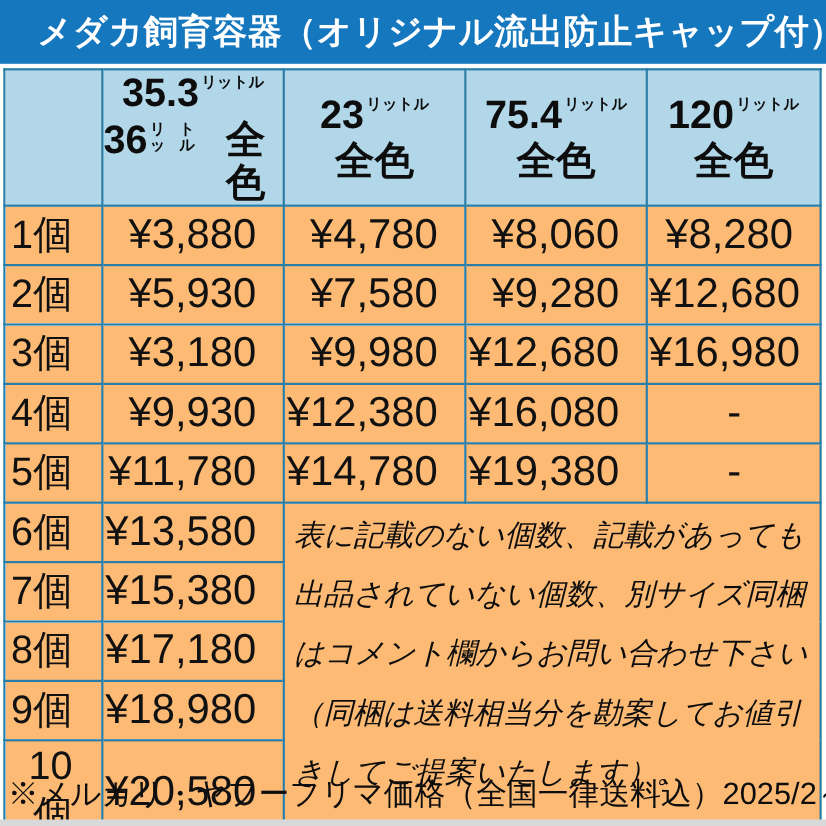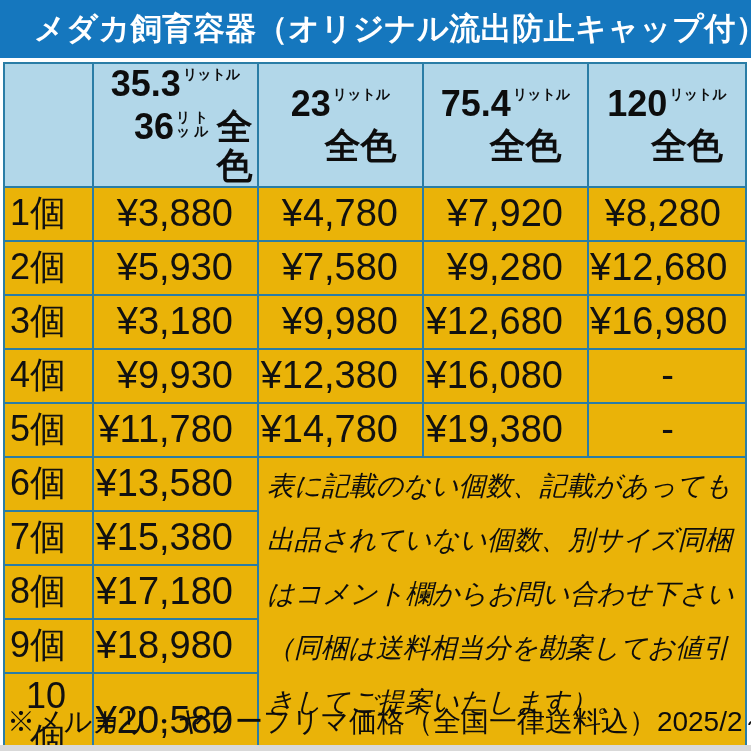--- a/index.html
+++ b/index.html
@@ -54,33 +54,33 @@
   thead tr { height: 110px; }
   tbody tr { height: 54px; }
   th {
     background: #b2d7e9;
     font-weight: bold;
     text-align: center;
     vertical-align: middle;
     padding: 0;
   }
   td {
-    background: #eab308;
+    background: #fdba74;
     vertical-align: middle;
     font-size: 38px;
   }
   .h-line {
     display: flex;
     justify-content: center;
     align-items: flex-start;
     line-height: 1.1;
     font-size: 36px;
     color: #0d0d0d;
   }
-  .h-line + .h-line { margin-top: 3px; padding-left: 40px; }
+  .h-line + .h-line { margin-top: 3px; }
   .unit {
     display: inline-flex;
     flex-direction: row;
     align-items: flex-start;
     font-size: 14px;
     line-height: 1.05;
     font-weight: bold;
     margin-left: 2px;
     margin-top: 3px;
     text-align: left;
@@ -205,21 +205,21 @@
               <span>全色</span>
             </div>
           </th>
         </tr>
       </thead>
       <tbody>
           <tr>
             <td class="qty">1個</td>
             <td class="price">¥3,880</td>
             <td class="price">¥4,780</td>
-            <td class="price">¥7,920</td>
+            <td class="price">¥8,060</td>
             <td class="price">¥8,280</td>
           </tr>
           <tr>
             <td class="qty">2個</td>
             <td class="price">¥5,930</td>
             <td class="price">¥7,580</td>
             <td class="price">¥9,280</td>
             <td class="price">¥12,680</td>
           </tr>
           <tr>

